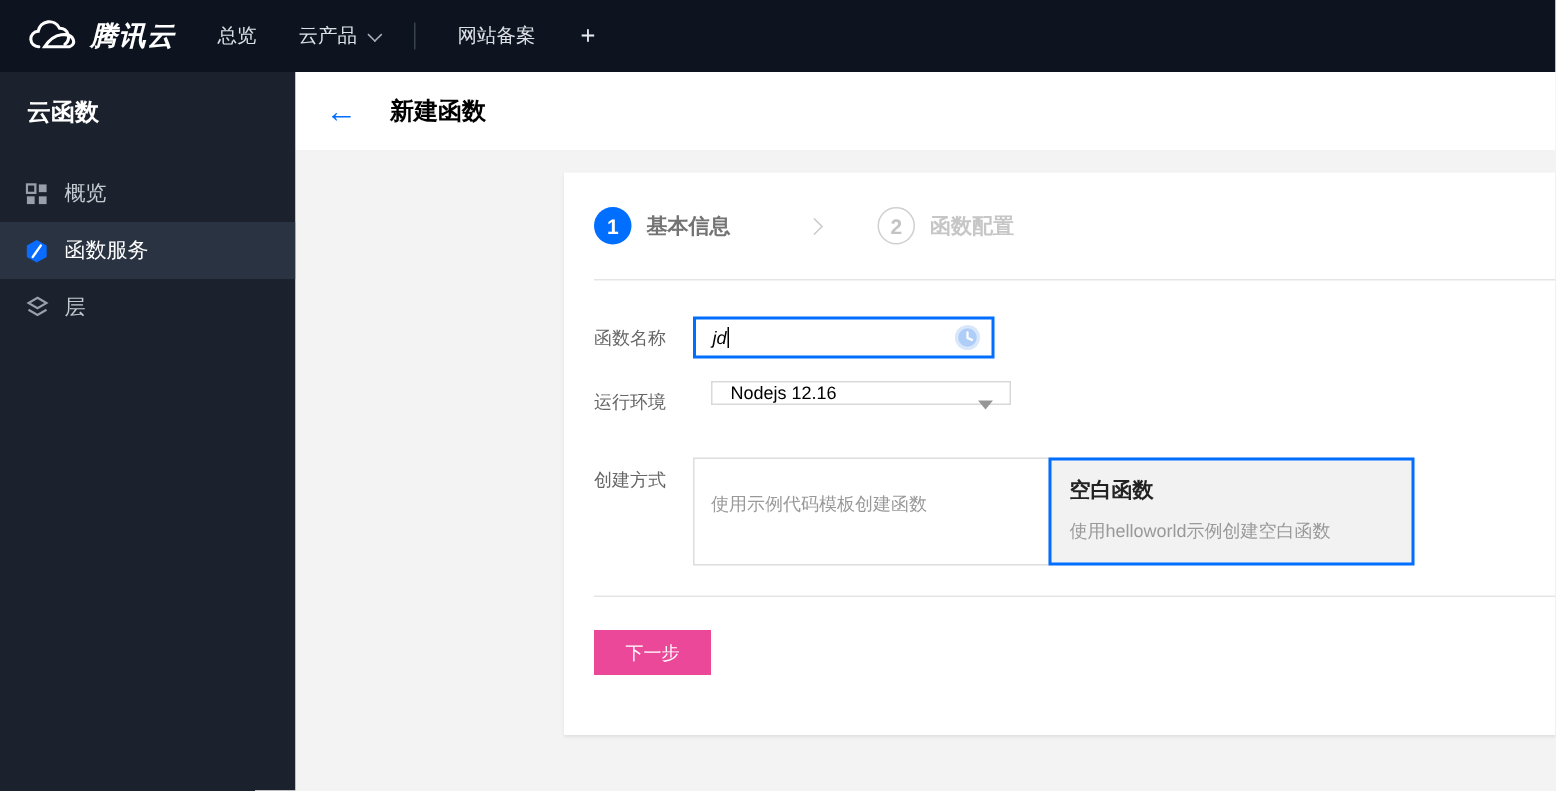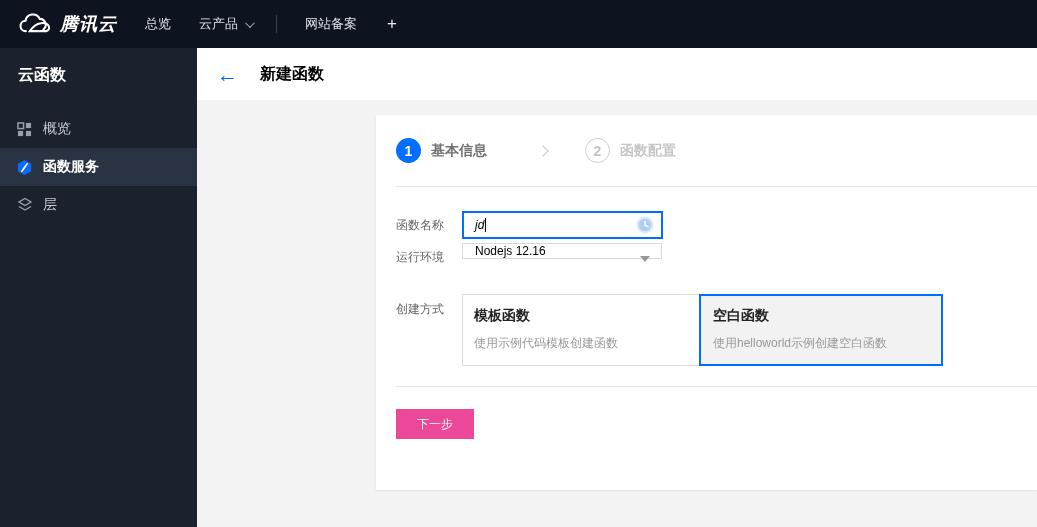--- a/index.html
+++ b/index.html
@@ -13,21 +13,21 @@
   .topnav-item { color:#dde1e7; font-size:13px; margin-left:28px; cursor:pointer; display:flex; align-items:center; }
   .caret-down { width:7px; height:7px; border-right:1px solid #aab1bb; border-bottom:1px solid #aab1bb; transform:rotate(45deg) translateY(-2px); margin-left:7px; }
   .topbar-sep { width:1px; height:18px; background:#39424f; margin-left:24px; }
   .tab-plus { color:#e6e9ed; font-size:17px; margin-left:30px; cursor:pointer; }
 
   
   .sidebar { position:absolute; left:0; top:48px; width:197px; height:479px; background:#1c222d; }
   .sidebar-title { color:#ffffff; font-size:16px; font-weight:bold; padding:17px 0 0 18px; }
   .side-menu { margin-top:24px; }
   .side-item { height:38px; display:flex; align-items:center; padding-left:16px; cursor:pointer; color:#c5cad2; font-size:14px; }
-  .side-item.active { background:#2a3342; color:#ffffff;font-weight:bold; }
+  .side-item.active { background:#2a3342; color:#ffffff; }
   .side-icon { width:17px; height:17px; margin-right:10px; flex:none; display:flex; align-items:center; justify-content:center; }
 
   
   .header { position:absolute; left:197px; top:48px; width:840px; height:52px; background:#ffffff; display:flex; align-items:center; }
   .back-arrow { color:#006eff; font-size:21px; font-weight:bold; margin-left:20px; cursor:pointer; line-height:1; }
   .page-title { color:#000000; font-size:16px; font-weight:bold; margin-left:22px; }
 
   
   .content { position:absolute; left:197px; top:100px; width:840px; height:427px; background:#f3f3f3; }
   .card { position:absolute; left:179px; top:15px; width:661px; height:375px; background:#ffffff; box-shadow:0 1px 2px rgba(0,0,0,.08); }
@@ -47,21 +47,21 @@
   .form { margin:24px 0 0 20px; }
   .form-row { display:flex; margin-bottom:0; }
   .form-label { width:66px; font-size:12px; color:#666666; line-height:28px; flex:none; }
   .form-label.top { line-height:20px; padding-top:5px; }
 
   .text-input { position:relative; width:201px; height:28px; border:2px solid #006eff; background:#ffffff; display:flex; align-items:center; padding-left:11px; font-size:12px; color:#000000; cursor:text;font-style:italic; }
   .text-caret { width:1px; height:14px; background:#000000; margin-left:1px; }
   .clock-badge { position:absolute; right:6px; top:2px; }
   .field-hint { font-size:12px; color:#8c8c8c; margin-top:9px; }
 
-  .row-runtime { margin-top:4px; }
+  .row-runtime { margin-top:15px;gap:12px; }
   .select-box { position:relative; width:200px; height:16px; border:1px solid #d9d9d9; background:#ffffff; display:flex; align-items:center; padding-left:12px; font-size:12px; color:#000000; cursor:pointer; }
   .select-caret { position:absolute; right:11px; top:12px; width:0; height:0; border-left:5px solid transparent; border-right:5px solid transparent; border-top:6px solid #979797; }
 
   .row-method { margin-top:23px; }
   .method-cards { display:flex; }
   .method-card { width:238px; height:72px; border:1px solid #dddddd; background:#ffffff; padding:12px 10px 0 11px; cursor:pointer; }
   .method-card.selected { width:244px; border:2px solid #006eff; background:#f2f2f2; margin-left:-1px; padding:11px 10px 0 12px; }
   .method-title { font-size:14px; font-weight:bold; color:#222222; }
   .method-desc { font-size:12px; color:#999999; margin-top:10px; }
 
@@ -170,21 +170,20 @@
         <div class="select-box">
           <span>Nodejs 12.16</span>
           <span class="select-caret"></span>
         </div>
       </div>
 
       <div class="form-row row-method">
         <span class="form-label top">创建方式</span>
         <div class="method-cards">
           <div class="method-card">
-            <div class="method-title">模板函数</div>
             <div class="method-desc">使用示例代码模板创建函数</div>
           </div>
           <div class="method-card selected">
             <div class="method-title">空白函数</div>
             <div class="method-desc">使用helloworld示例创建空白函数</div>
           </div>
         </div>
       </div>
 
     </div>

